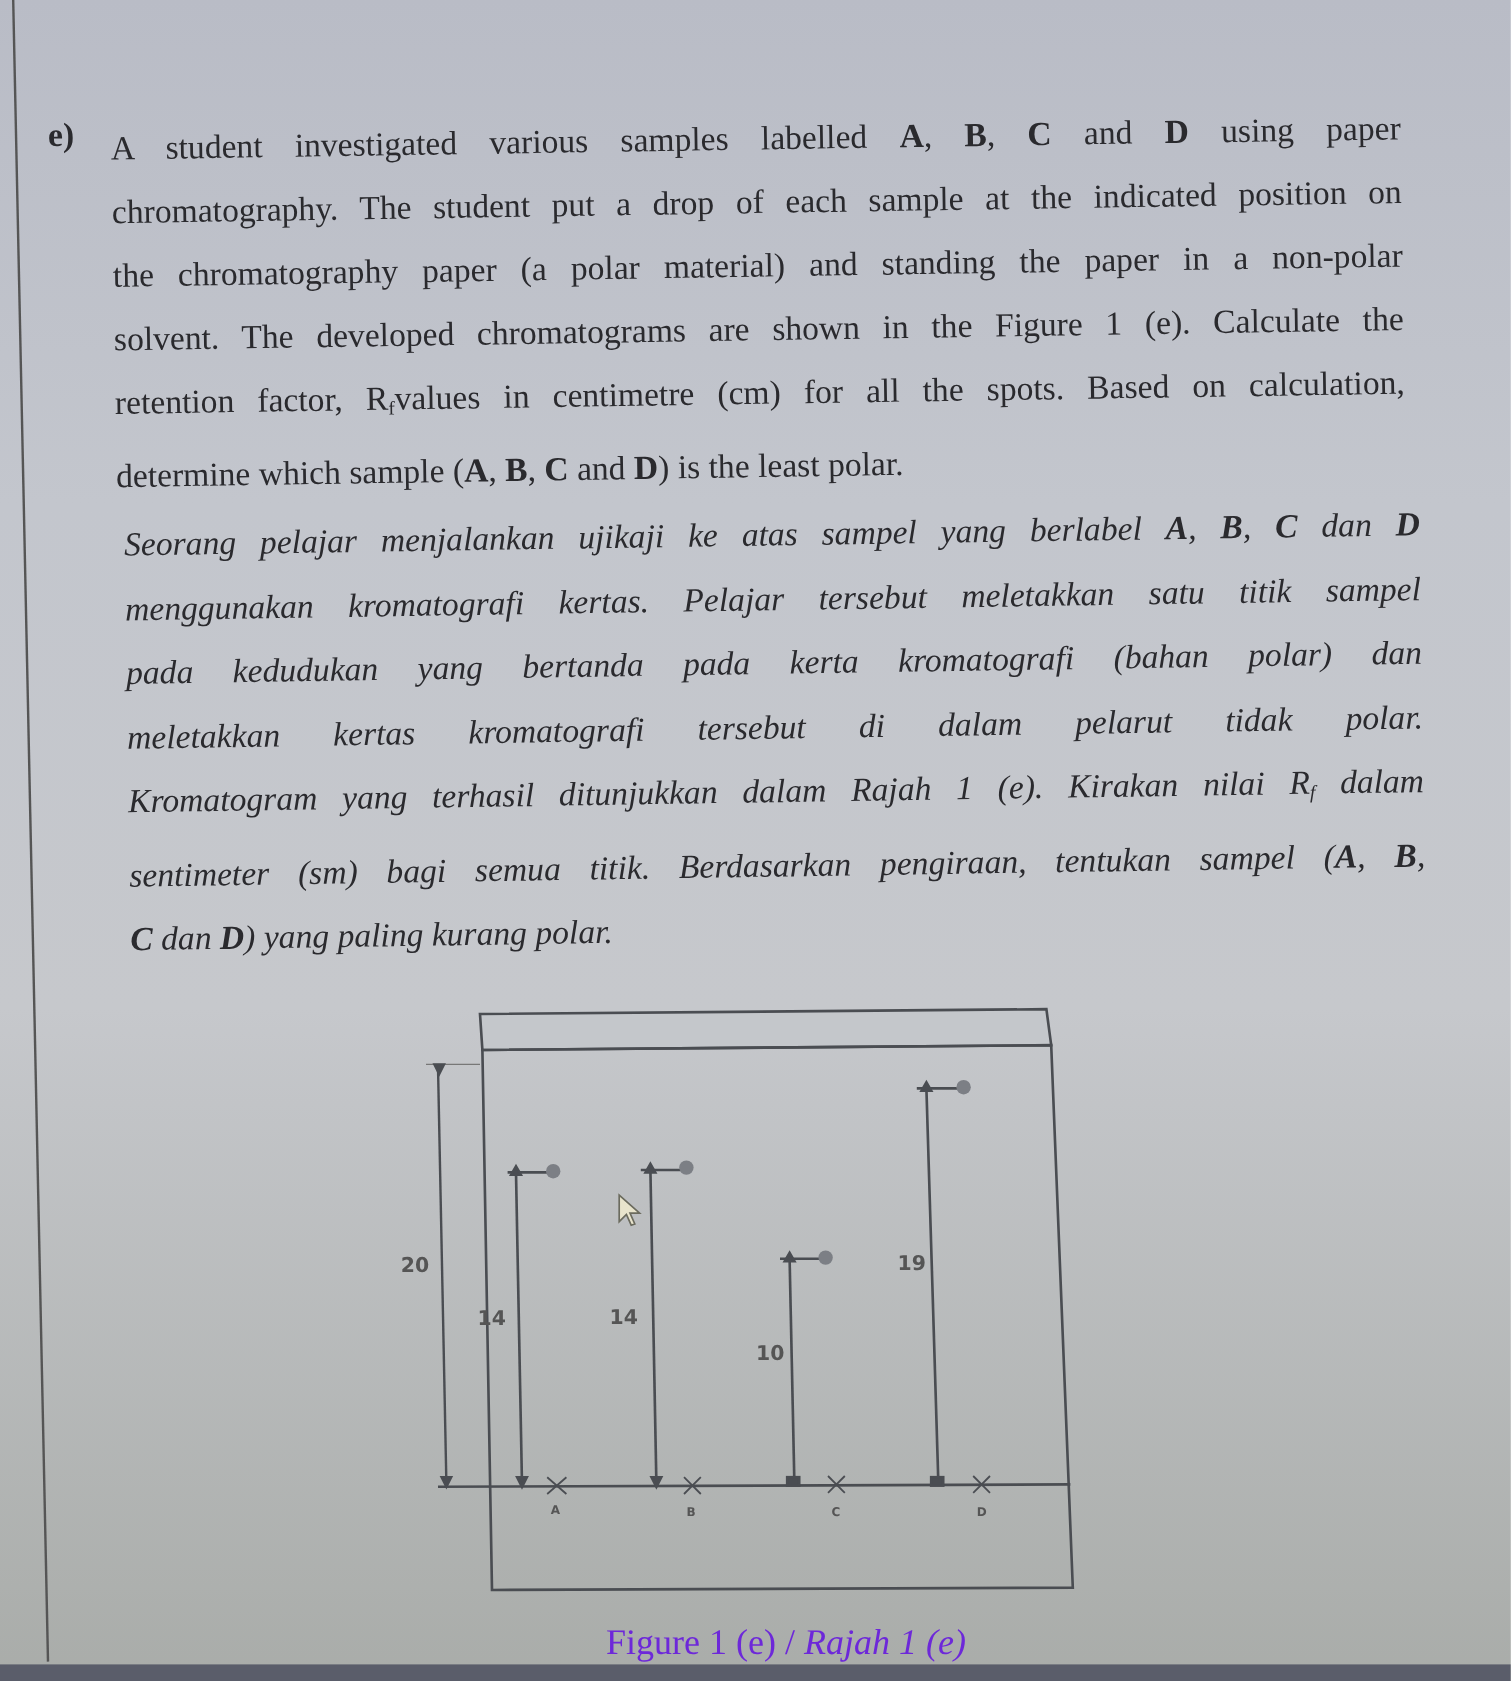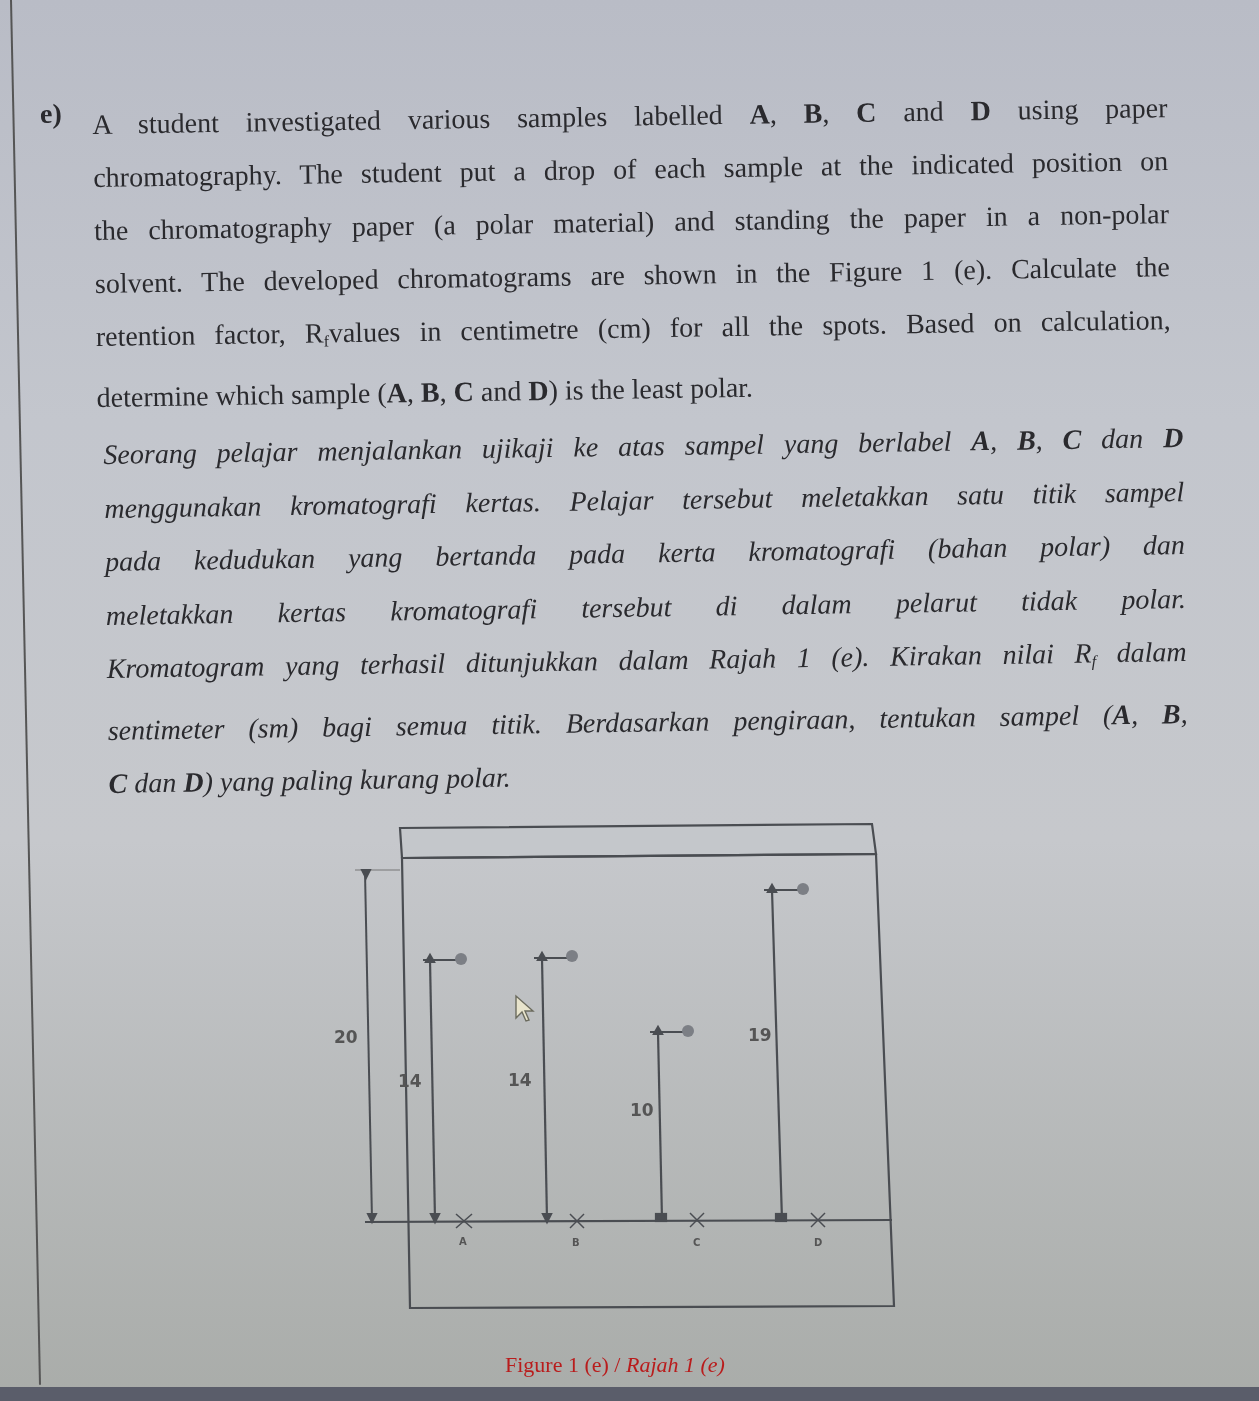--- a/index.html
+++ b/index.html
@@ -69,34 +69,34 @@
       text-align: justify;
       text-align-last: justify;
       white-space: normal;
     }
     .b { font-weight: bold; }
     sub.rf { font-size: 16px; vertical-align: -4px; }
 
     .figure {
       position: absolute;
       left: 320px;
-      top: 810px;
+      top: 827px;
       width: 600px;
       height: 510px;
     }
     .figure svg {
       width: 600px;
       height: 510px;
     }
     .fig-caption {
       position: absolute;
       left: 505px;
       top: 1352px;
-      font-size: 22px;
-      color: #b91c1c;
+      font-size: 30px;
+      color: #6d28d9;
     }
     .fig-caption .ital { font-style: italic; }
     .cursor {
       position: absolute;
       left: 514px;
       top: 994px;
       width: 22px;
       height: 30px;
     }
   </style>

